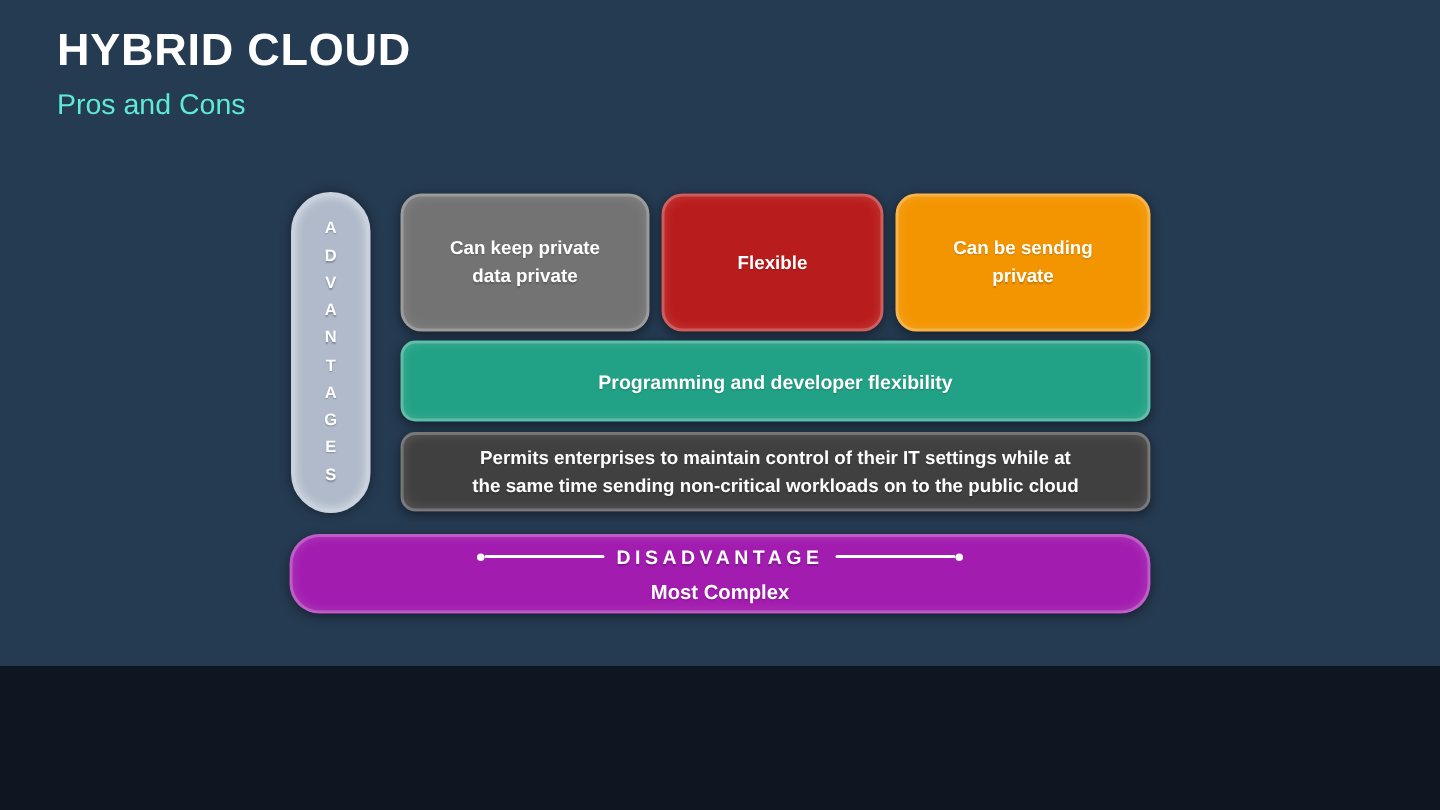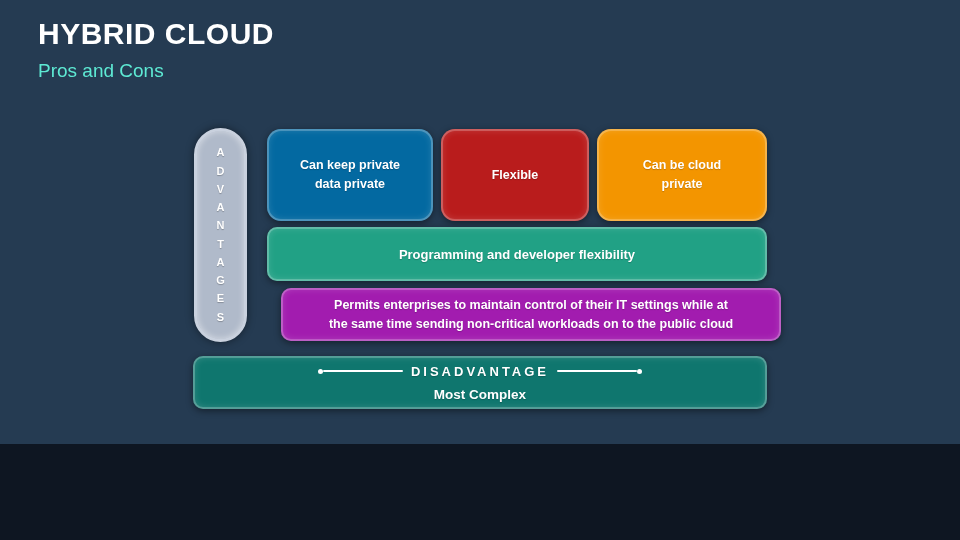--- a/index.html
+++ b/index.html
@@ -30,26 +30,26 @@
     text-shadow:0 1px 1px rgba(0,0,0,0.25);
   }
   .card{
     position:absolute;box-sizing:border-box;
     display:flex;flex-direction:column;justify-content:center;align-items:center;
     text-align:center;
     font-size:12.5px;font-weight:bold;line-height:19px;color:#ffffff;
     box-shadow:inset 0 0 0 2px rgba(255,255,255,0.22), inset 0 0 9px rgba(255,255,255,0.22), 0 2px 7px rgba(0,0,0,0.45);
     text-shadow:0 1px 1px rgba(0,0,0,0.2);
   }
-  .card-blue  {left:267px;top:129px;width:166px;height:92px;border-radius:14px;background:#0369a1;}
+  .card-blue  {left:267px;top:129px;width:166px;height:92px;border-radius:14px;background:#737373;}
   .card-olive {left:441px;top:129px;width:148px;height:92px;border-radius:14px;background:#b91c1c;}
   .card-orange{left:597px;top:129px;width:170px;height:92px;border-radius:14px;background:#F39500;}
   .card-teal  {left:267px;top:227px;width:500px;height:54px;border-radius:10px;background:#21A185;font-size:13px;}
-  .card-yellow{left:281px;top:288px;width:500px;height:53px;border-radius:10px;background:#a21caf;}
-  .card-bottom{left:193px;top:356px;width:574px;height:53px;border-radius:10px;background:#0f766e;
+  .card-yellow{left:267px;top:288px;width:500px;height:53px;border-radius:10px;background:#404040;}
+  .card-bottom{left:193px;top:356px;width:574px;height:53px;border-radius:20px;background:#a21caf;
                justify-content:center;gap:4px;}
   .dis-header{display:flex;align-items:center;justify-content:center;}
   .dis-label{font-size:13px;font-weight:bold;letter-spacing:3px;margin:0 8px;white-space:nowrap;}
   .dis-line{width:80px;height:2px;background:#ffffff;border-radius:1px;}
   .dis-dot{width:5px;height:5px;border-radius:50%;background:#ffffff;}
   .dis-text{font-size:13.5px;font-weight:bold;}
 </style>
 </head>
 <body>
 
@@ -74,21 +74,21 @@
   <div class="card card-blue">
     <span>Can keep private</span>
     <span>data private</span>
   </div>
 
   <div class="card card-olive">
     <span>Flexible</span>
   </div>
 
   <div class="card card-orange">
-    <span>Can be cloud</span>
+    <span>Can be sending</span>
     <span>private</span>
   </div>
 
   <div class="card card-teal">
     <span>Programming and developer flexibility</span>
   </div>
 
   <div class="card card-yellow">
     <span>Permits enterprises to maintain control of their IT settings while at</span>
     <span>the same time sending non-critical workloads on to the public cloud</span>

